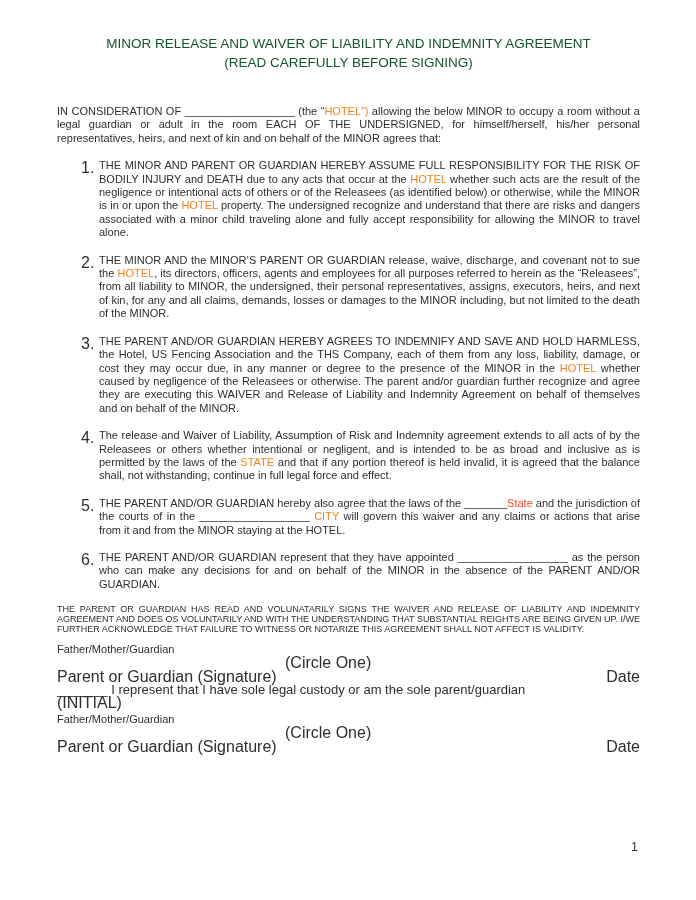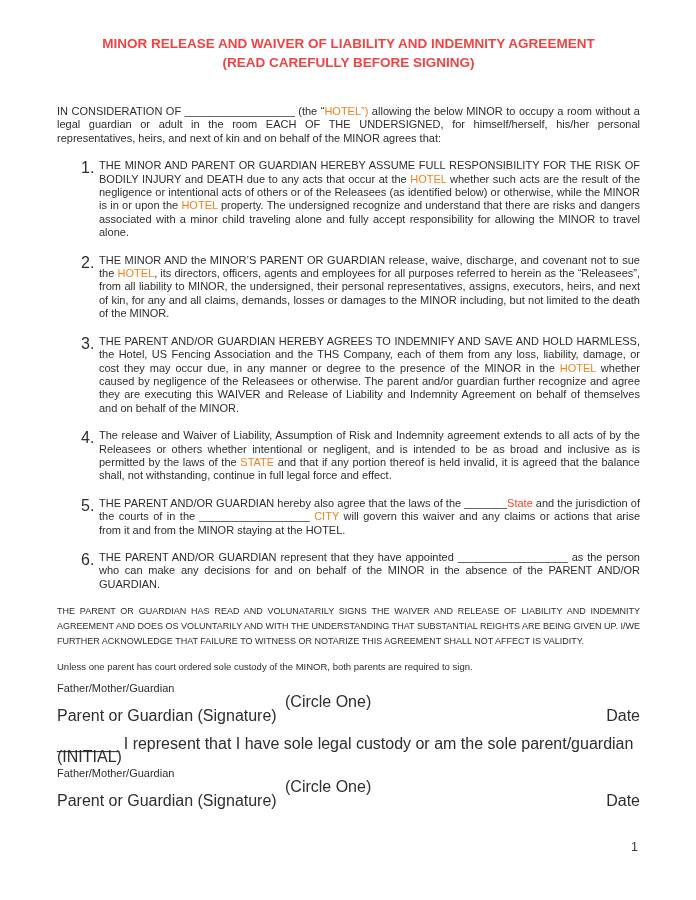--- a/index.html
+++ b/index.html
@@ -4,43 +4,43 @@
 <style>
   html,body{margin:0;padding:0;background:#ffffff;}
   body{
     width:696px;height:900px;position:relative;overflow:hidden;
     font-family:"Liberation Sans", sans-serif;
     color:#2e2e2e;
     -webkit-font-smoothing:antialiased;
   }
   .page{padding:34px 56px 0 57px;position:relative;}
   .doc-title{
-    text-align:center;font-weight:bold;font-size:13.5px;line-height:19px;
-    color:#ef4444;margin:0 0 3px 0;
+    text-align:center;font-weight:normal;font-size:13.5px;line-height:19px;
+    color:#14532d;margin:0 0 3px 0;
   }
   .body-text{
     font-size:11px;line-height:13.4px;text-align:justify;margin:0;
   }
   .intro{margin-top:33px;}
   .items{margin-top:5px;}
   .item{position:relative;padding-left:42px;margin-top:14px;}
   .item .num{position:absolute;left:24px;top:0;}
   .ack{
-    font-size:9px;line-height:15px;text-align:justify;margin-top:13px;color:#2e2e2e;
+    font-size:9px;line-height:10px;text-align:justify;margin-top:13px;color:#2e2e2e;
   }
   .sign-note{font-size:9.5px;margin-top:12px;}
   .sig-head{text-align:left;font-size:11px;line-height:13px;margin-top:1px;}
   .sig-row{display:flex;font-size:16px;line-height:13px;}
   .sig-left{width:228px;}
   .sig-mid{flex:1;text-align:left;}
   .sig-right{width:238px;}
   .sig-line{white-space:nowrap;overflow:hidden;letter-spacing:0;}
   .sig-label{margin-top:1px;}
   .sig-right .sig-label{text-align:right;}
-  .initial-para{font-size:16px;line-height:13px;margin-top:15px;}
+  .initial-para{font-size:13px;line-height:13px;}
   .initial-label{font-size:16px;line-height:13px;}
   .block-gap{height:3px;}
   .page-number{
     position:absolute;right:58px;top:840px;font-size:12.5px;color:#3a3a3a;
   }
 </style>
 </head>
 <body>
 
 <div class="page">
@@ -79,21 +79,20 @@
   </div>
 
   <div class="item">
     <span class="num">6.</span>
     <p class="body-text item-body"><span>THE PARENT AND/OR GUARDIAN represent that they have appointed __________________ as the person who can make any decisions for and on behalf of the MINOR in the absence of the PARENT AND/OR GUARDIAN.</span></p>
   </div>
 </div>
 
   <p class="ack">THE PARENT OR GUARDIAN HAS READ AND VOLUNATARILY SIGNS THE WAIVER AND RELEASE OF LIABILITY AND INDEMNITY AGREEMENT AND DOES OS VOLUNTARILY AND WITH THE UNDERSTANDING THAT SUBSTANTIAL REIGHTS ARE BEING GIVEN UP.  I/WE FURTHER ACKNOWLEDGE THAT FAILURE TO WITNESS OR NOTARIZE THIS AGREEMENT SHALL NOT AFFECT IS VALIDITY.</p>
 
-  <p class="sign-note">Unless one parent has court ordered sole custody of the MINOR, both parents are required to sign.</p>
 
   <div>
     <div class="sig-head">Father/Mother/Guardian</div>
     <div class="sig-row">
       <div class="sig-left">
         <div class="sig-line">________________________</div>
         <div class="sig-label">Parent or Guardian (Signature)</div>
       </div>
       <div class="sig-mid">(Circle One)</div>
       <div class="sig-right">

